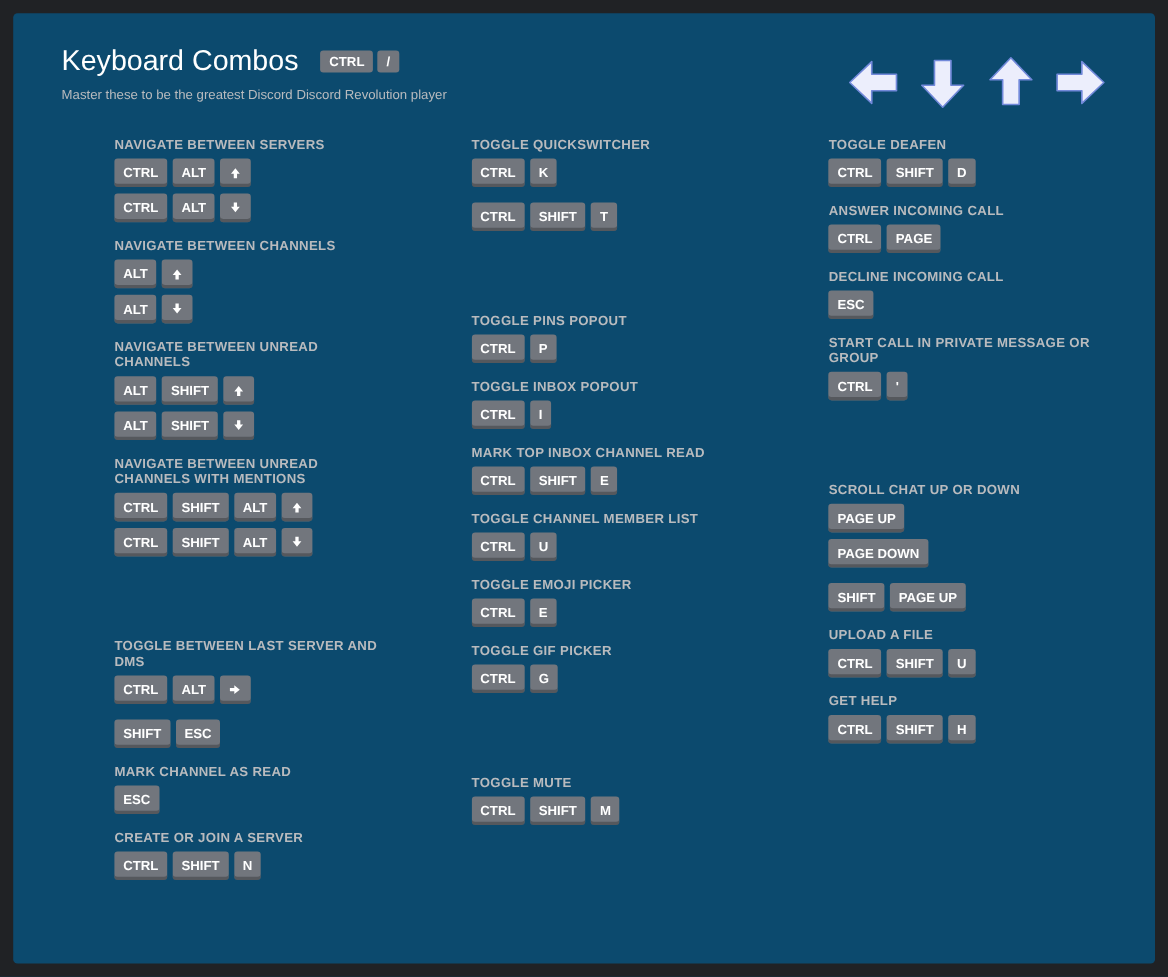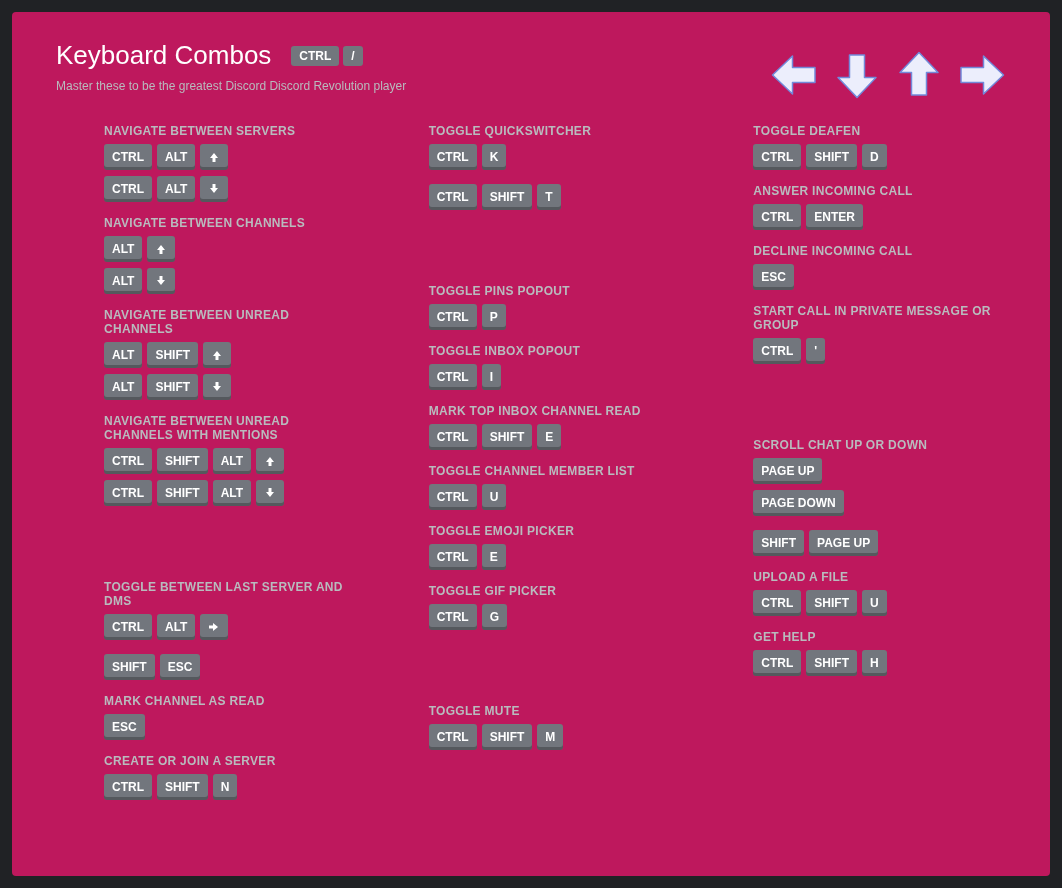--- a/index.html
+++ b/index.html
@@ -6,21 +6,21 @@
   body {
     background: #202225;
     font-family: -apple-system, BlinkMacSystemFont, "Segoe UI", Helvetica, Arial, sans-serif;
     color: #dcddde;
     width: 1062px;
     height: 888px;
     overflow: hidden;
     padding: 12px;
   }
   .card {
-    background: #be185d;
+    background: #0c4a6e;
     width: 100%;
     height: 100%;
     border-radius: 4px;
     position: relative;
     overflow: hidden;
   }
   .header {
     padding: 28px 44px 24px 44px;
     display: flex;
     align-items: flex-start;
@@ -379,21 +379,21 @@
               <div class="combo-row">
                 <span class="key">CTRL</span>
                 <span class="key">SHIFT</span>
                 <span class="key">D</span>
               </div>
             </div>
             <div class="shortcut">
               <div class="shortcut-title">Answer incoming call</div>
               <div class="combo-row">
                 <span class="key">CTRL</span>
-                <span class="key">ENTER</span>
+                <span class="key">PAGE</span>
               </div>
             </div>
             <div class="shortcut">
               <div class="shortcut-title">Decline incoming call</div>
               <div class="combo-row">
                 <span class="key">ESC</span>
               </div>
             </div>
             <div class="shortcut">
               <div class="shortcut-title">Start call in private message or group</div>

